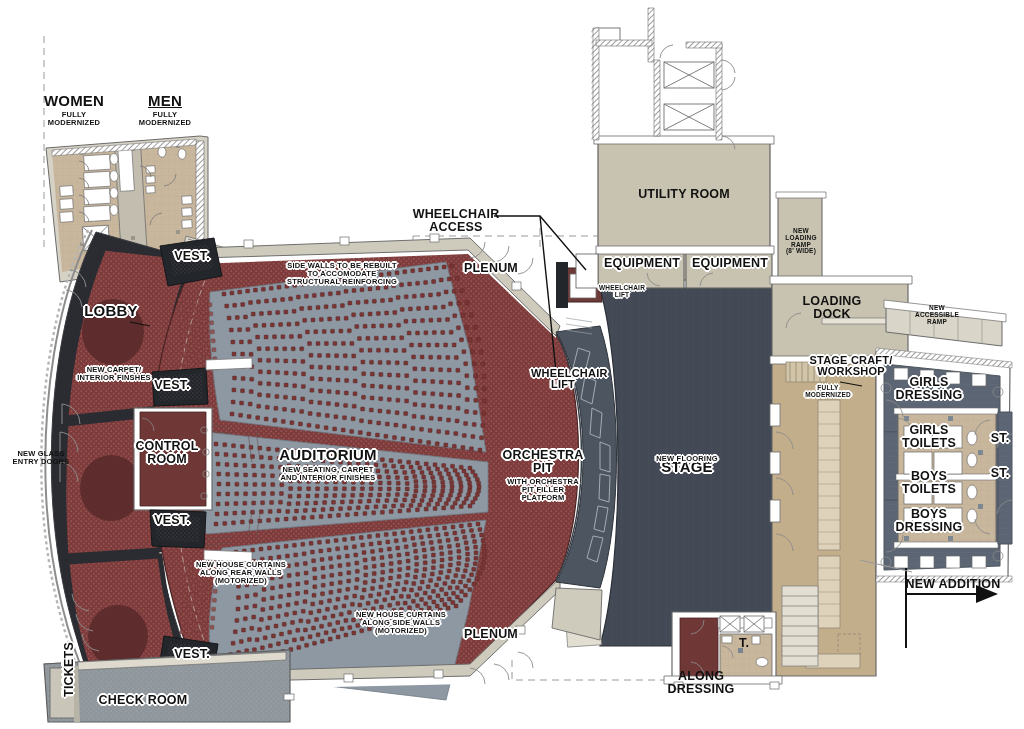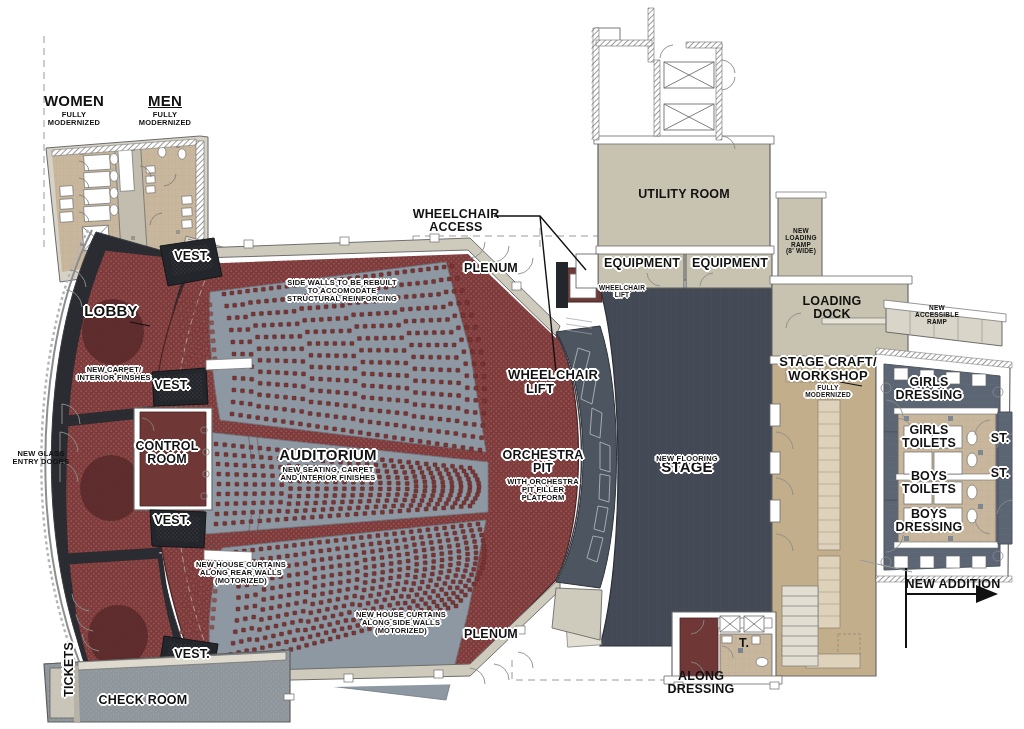--- a/index.html
+++ b/index.html
@@ -17,21 +17,21 @@
        white-space:pre-line;
        letter-spacing:.2px;
        pointer-events:none;}
   .halo{ text-shadow:
        -1.6px 0 #fff, 1.6px 0 #fff, 0 -1.6px #fff, 0 1.6px #fff,
        -1.2px -1.2px #fff, 1.2px -1.2px #fff, -1.2px 1.2px #fff, 1.2px 1.2px #fff,
        -2.2px 0 #fff, 2.2px 0 #fff, 0 -2.2px #fff, 0 2.2px #fff;}
   .plain{text-shadow:none;}
   .big{font-size:15px;}
   .med{font-size:12.5px;}
-  .sml{font-size:13px;}
+  .sml{font-size:11px;padding-left:23px;}
   .xsml{font-size:7.5px;}
   .tiny{font-size:6.5px;}
   .rot90{transform:rotate(-90deg);transform-origin:center center;}
 </style>
 </head>
 <body>
 
 <div id="plan">
 
 <svg id="planSvg" viewBox="0 0 1024 729">
@@ -1812,21 +1812,21 @@
 
 <div class="lbl med halo" style="left:168px;top:250px;width:48px;">VEST.</div>
 <div class="lbl med halo" style="left:148px;top:379px;width:48px;">VEST.</div>
 <div class="lbl med halo" style="left:148px;top:514px;width:48px;">VEST.</div>
 <div class="lbl med halo" style="left:168px;top:648px;width:48px;">VEST.</div>
 
 <div class="lbl big halo" style="left:266px;top:447px;width:124px;">AUDITORIUM</div>
 <div class="lbl xsml halo" style="left:258px;top:466px;width:140px;text-align:center;">NEW SEATING, CARPET
 AND INTERIOR FINISHES</div>
 
-<div class="lbl xsml halo" style="left:272px;top:262px;width:140px;margin-top:17px;">SIDE WALLS TO BE REBUILT
+<div class="lbl xsml halo" style="left:272px;top:262px;width:140px;">SIDE WALLS TO BE REBUILT
 TO ACCOMODATE
 STRUCTURAL REINFORCING</div>
 
 <div class="lbl xsml halo" style="left:181px;top:561px;width:120px;">NEW HOUSE CURTAINS
 ALONG REAR WALLS
 (MOTORIZED)</div>
 <div class="lbl xsml halo" style="left:340px;top:611px;width:122px;">NEW HOUSE CURTAINS
 ALONG SIDE WALLS
 (MOTORIZED)</div>
 

